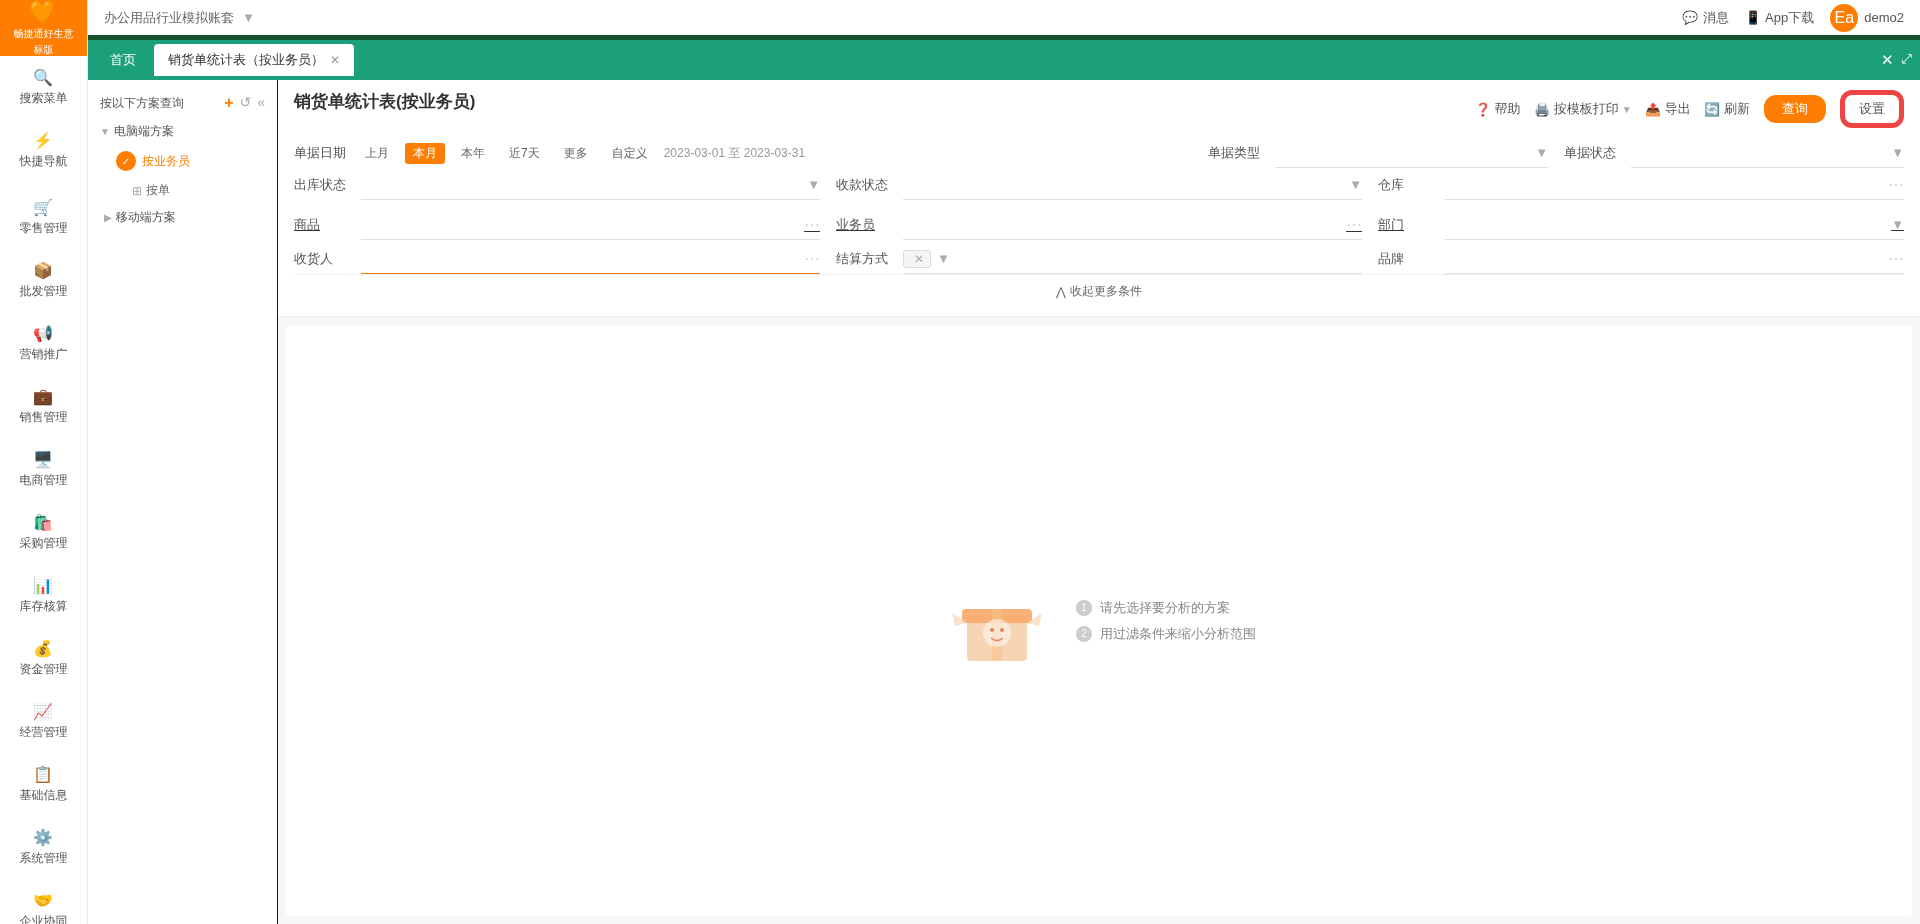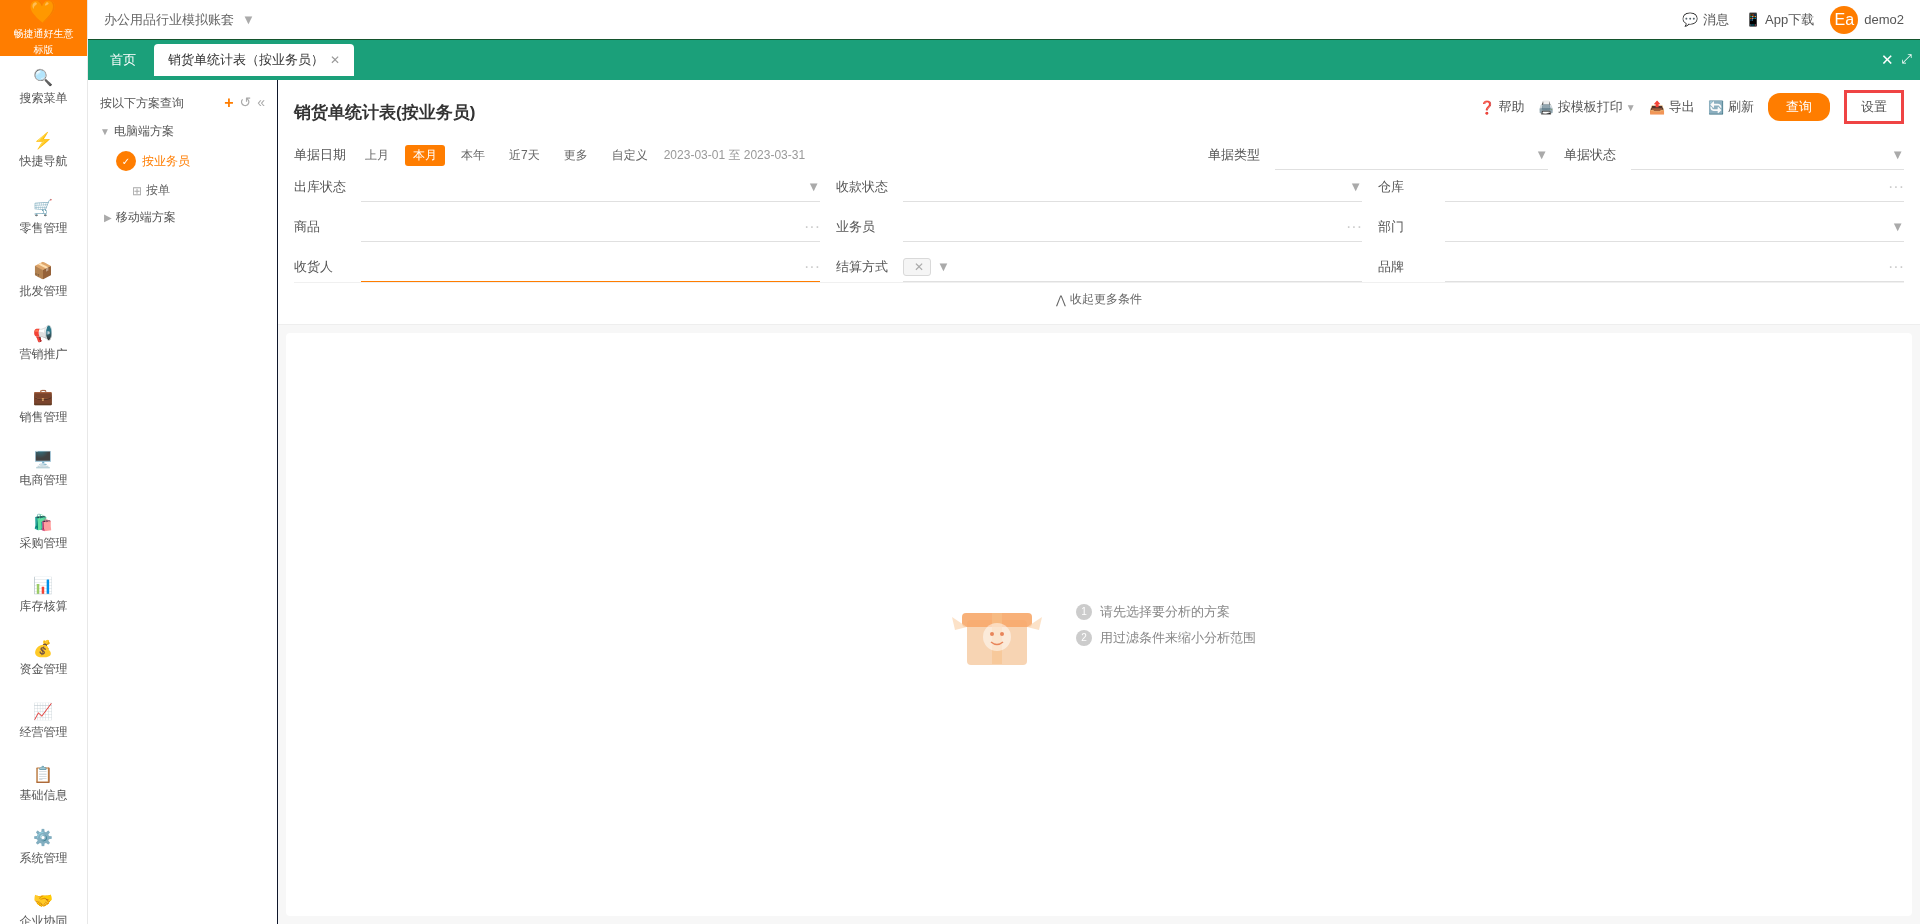--- a/index.html
+++ b/index.html
@@ -11,21 +11,21 @@
     .sidebar-logo-icon { font-size: 22px; }
     .sidebar-logo-text { font-size: 10px; margin-top: 2px; }
     .sidebar-nav-item { width: 100%; text-align: center; padding: 12px 4px; cursor: pointer; color: #555; font-size: 12px; display: flex; flex-direction: column; align-items: center; gap: 3px; }
     .sidebar-nav-item .nav-icon { font-size: 16px; }
     .sidebar-divider { width: 60%; height: 1px; background: #f0f0f0; margin: 2px auto; }
 
     
     .main { flex: 1; display: flex; flex-direction: column; height: 100%; overflow: hidden; }
 
     
-    .top-header { height: 40px; background: #fff; border-bottom: 1px solid #14532d; display: flex; align-items: center; justify-content: space-between; padding: 0 16px; flex-shrink: 0; }
+    .top-header { height: 40px; background: #fff; border-bottom: 5px solid #14532d; display: flex; align-items: center; justify-content: space-between; padding: 0 16px; flex-shrink: 0; }
     .top-header-left { display: flex; align-items: center; gap: 8px; font-size: 13px; color: #666; }
     .top-header-right { display: flex; align-items: center; gap: 16px; font-size: 13px; color: #555; }
     .top-header-right .header-btn { display: flex; align-items: center; gap: 4px; cursor: pointer; }
     .avatar { width: 28px; height: 28px; background: #ff7d00; border-radius: 50%; display: flex; align-items: center; justify-content: center; color: #fff; font-size: 16px; }
 
     
     .tab-bar { height: 40px; background: #1ba07a; display: flex; align-items: center; padding: 0 8px; gap: 4px; flex-shrink: 0; }
     .tab-item { height: 32px; padding: 0 14px; background: rgba(255,255,255,0.15); color: #fff; border-radius: 4px 4px 0 0; display: flex; align-items: center; gap: 6px; cursor: pointer; font-size: 13px; }
     .tab-item.home { background: transparent; }
     .tab-item.active { background: #fff; color: #333; }
@@ -57,21 +57,21 @@
     .filter-field { display: flex; align-items: center; gap: 12px; flex: 1; }
     .filter-label { color: #555; font-size: 13px; white-space: nowrap; min-width: 55px; }
 
     .date-row { display: flex; align-items: center; gap: 8px; }
     .date-btn { padding: 2px 8px; font-size: 12px; color: #666; cursor: pointer; border-radius: 3px; }
     .date-btn.active { background: #ff7d00; color: #fff; border-radius: 3px; }
     .date-range { font-size: 12px; color: #999; }
 
     .collapse-btn { text-align: center; padding: 8px; color: #666; font-size: 12px; cursor: pointer; border-top: 1px solid #f0f0f0; display: flex; align-items: center; justify-content: center; gap: 4px; }
     .btn-primary { padding: 6px 20px; background: #ff7d00; color: #fff; border: none; border-radius: 12px; cursor: pointer; font-size: 13px; }
-    .btn-default { padding: 6px 16px; background: #fff; color: #555; border: 3px solid #ef4444; border-radius: 0; cursor: pointer; font-size: 13px; }
+    .btn-default { padding: 6px 16px; background: #fff; color: #555; border: 5px solid #ef4444; border-radius: 12px; cursor: pointer; font-size: 13px; }
 
     
     .empty-state { flex: 1; display: flex; align-items: center; justify-content: center; background: #fff; margin: 8px; border-radius: 4px; }
     .empty-content { display: flex; align-items: center; gap: 24px; }
     .step-num { width: 16px; height: 16px; border-radius: 50%; background: #ccc; color: #fff; font-size: 10px; display: inline-flex; align-items: center; justify-content: center; flex-shrink: 0; }
 
     
     .tag-with-x { display: inline-flex; align-items: center; background: #f5f5f5; border: 1px solid #d9d9d9; border-radius: 3px; padding: 1px 6px; font-size: 12px; gap: 4px; }
     .tag-x { cursor: pointer; color: #aaa; font-size: 12px; }
 
@@ -218,21 +218,21 @@
 
       <div class="scheme-mobile">
         <span class="arrow">▶</span>
         <span>移动端方案</span>
       </div>
     </div>
 
     <div class="right-panel">
 
       <div style="background:#fff; padding:10px 16px 0 16px; border-bottom:1px solid #eee; flex-shrink:0;">
-        <div style="display:flex;align-items:flex-end;justify-content:space-between;margin-bottom:16px;">
+        <div style="display:flex;align-items:flex-start;justify-content:space-between;margin-bottom:10px;">
           <span style="font-size:17px;font-weight:bold;color:#333;">销货单统计表(按业务员)</span>
           <div style="display:flex;align-items:center;gap:14px;font-size:13px;color:#555;">
             <span style="display:flex;align-items:center;gap:3px;cursor:pointer;">
               <span style="color:#aaa;">❓</span>
               <span>帮助</span>
             </span>
             <span style="display:flex;align-items:center;gap:3px;cursor:pointer;">
               <span style="color:#aaa;">🖨️</span>
               <span>按模板打印</span>
               <span style="color:#aaa;font-size:10px;">▼</span>
@@ -296,21 +296,21 @@
               </div>
             </div>
             <div class="filter-field">
               <span class="filter-label">仓库</span>
               <div class="filter-field-wrapper" style="flex:1;justify-content:flex-end;">
                 <span style="color:#ccc;font-size:16px;">···</span>
               </div>
             </div>
           </div>
 
-          <div class="filter-row" style="margin-bottom:10px;">
+          <div class="filter-row" style="margin-bottom:4px;text-decoration:underline;">
             <div class="filter-field">
               <span class="filter-label">商品</span>
               <div class="filter-field-wrapper" style="flex:1;justify-content:flex-end;">
                 <span style="color:#ccc;font-size:16px;">···</span>
               </div>
             </div>
             <div class="filter-field">
               <span class="filter-label">业务员</span>
               <div class="filter-field-wrapper" style="flex:1;justify-content:flex-end;">
                 <span style="color:#ccc;font-size:16px;">···</span>

